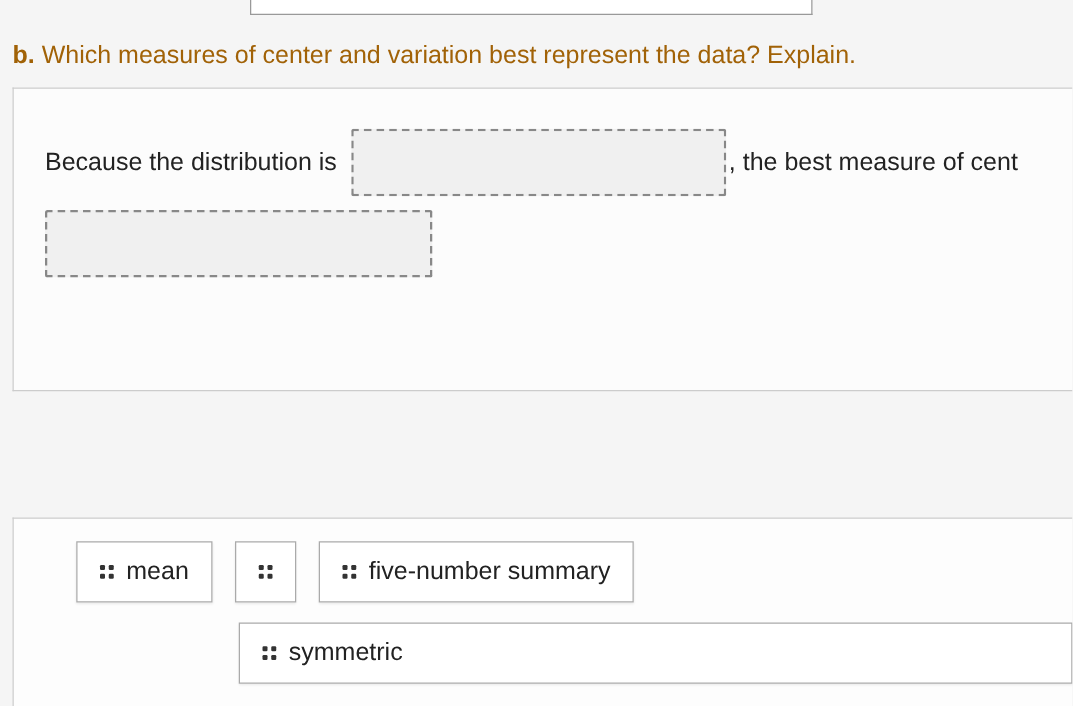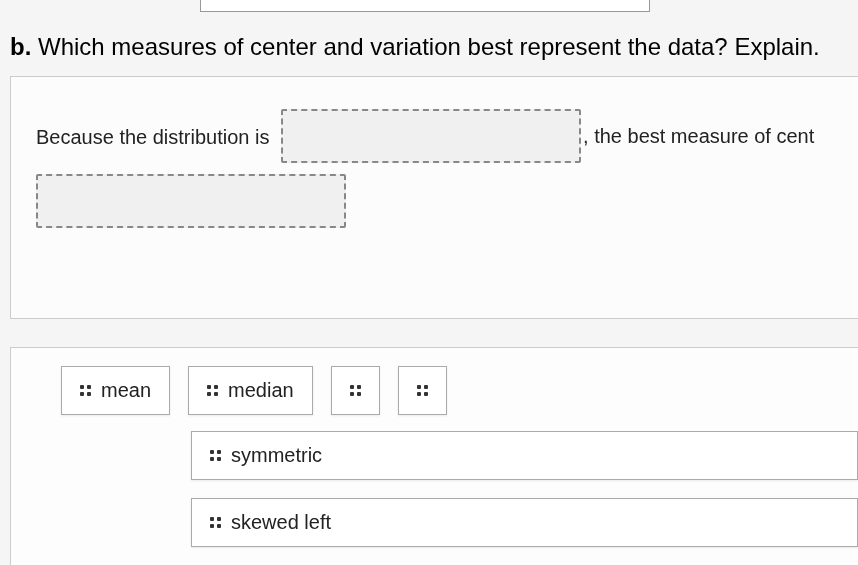--- a/index.html
+++ b/index.html
@@ -18,22 +18,22 @@
     .top-cutoff {
       border: 1px solid #999;
       background: #fff;
       height: 12px;
       margin: 0 20px 0 200px;
       width: 450px;
       border-top: none;
     }
     .question-header {
       padding: 18px 10px 12px 10px;
-      font-size: 24px;
-      color: #000000;
+      font-size: 20px;
+      color: #a16207;
       line-height: 1.4;
     }
     .question-header .label {
       font-weight: bold;
     }
     .answer-area {
       border: 1px solid #ccc;
       border-right: none;
       background: #fcfcfc;
       margin-left: 10px;
@@ -139,52 +139,35 @@
         </span>
       <span>mean</span>
     </div>
     <div class="tile">
       <span class="grip">
           <span></span>
           <span></span>
           <span></span>
           <span></span>
         </span>
-      <span>median</span>
     </div>
     <div class="tile">
       <span class="grip">
           <span></span>
           <span></span>
           <span></span>
           <span></span>
         </span>
-    </div>
-    <div class="tile">
-      <span class="grip">
-          <span></span>
-          <span></span>
-          <span></span>
-          <span></span>
-        </span>
+      <span>five-number summary</span>
     </div>
   </div>
   <div class="tile-row second">
     <div class="tile">
       <span class="grip">
           <span></span>
           <span></span>
           <span></span>
           <span></span>
         </span>
       <span>symmetric</span>
     </div>
-    <div class="tile">
-      <span class="grip">
-          <span></span>
-          <span></span>
-          <span></span>
-          <span></span>
-        </span>
-      <span>skewed left</span>
-    </div>
   </div>
 </div>
 
 </body></html>

